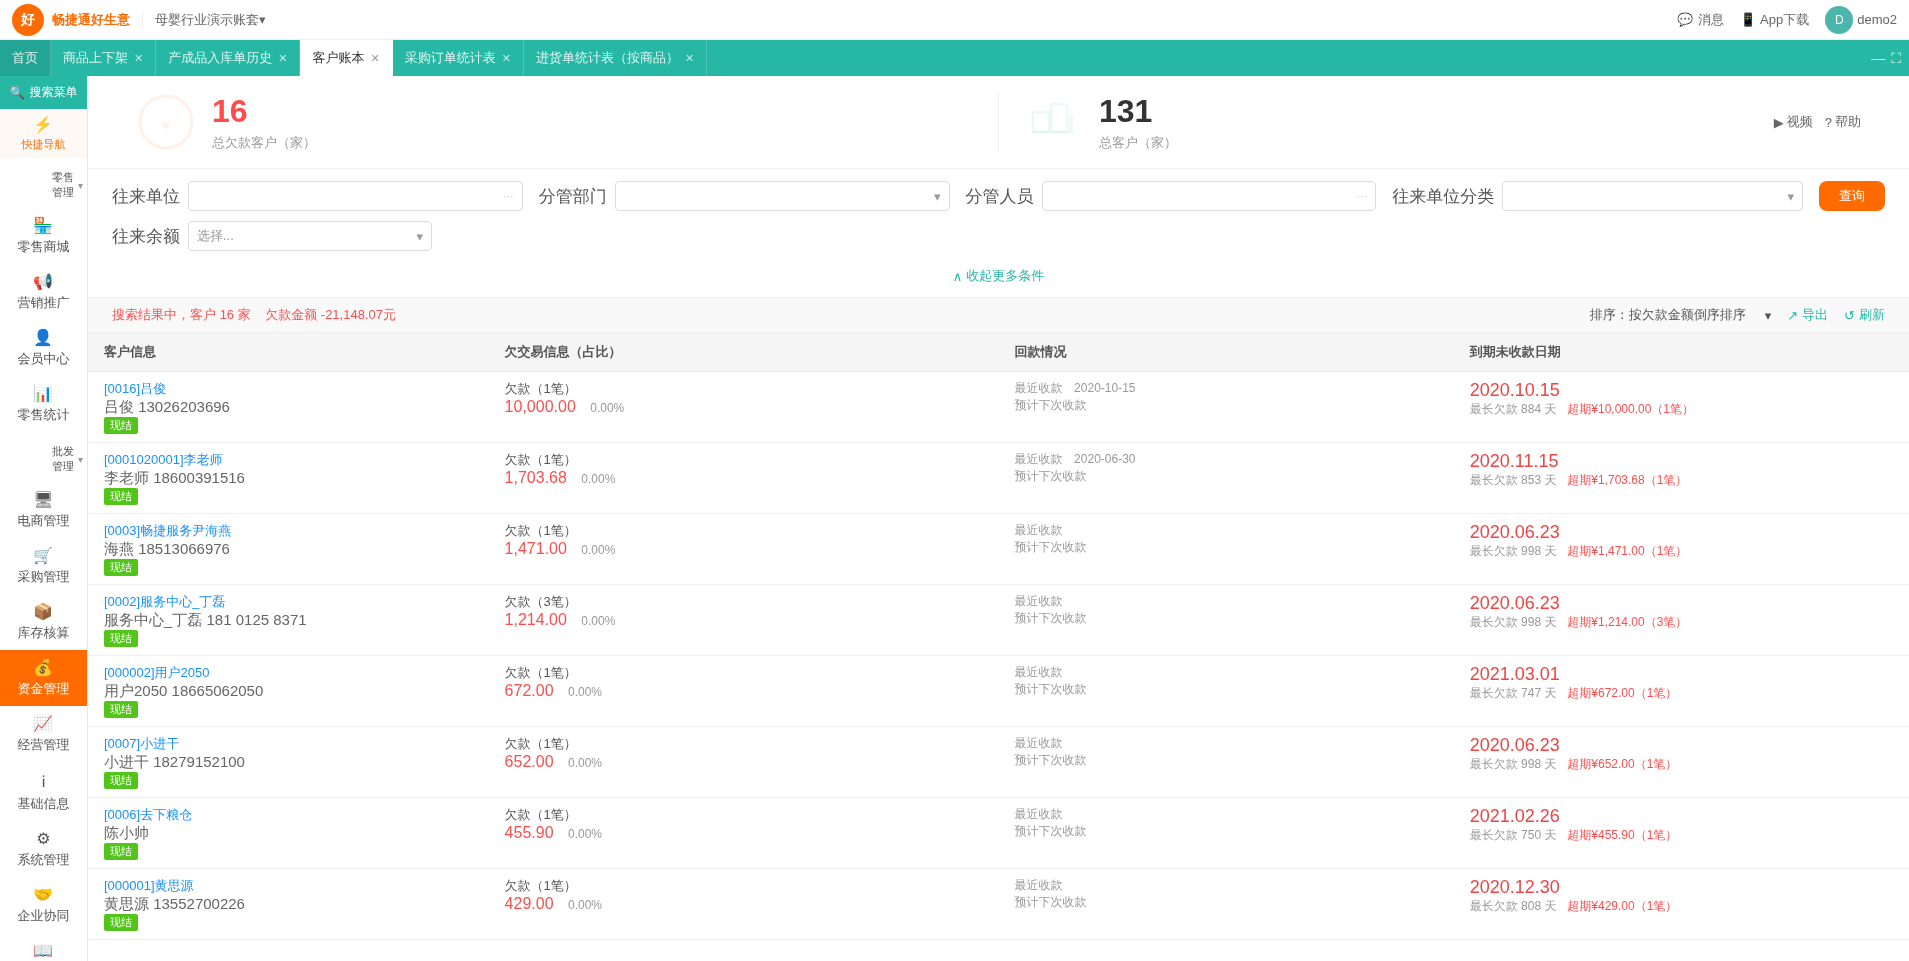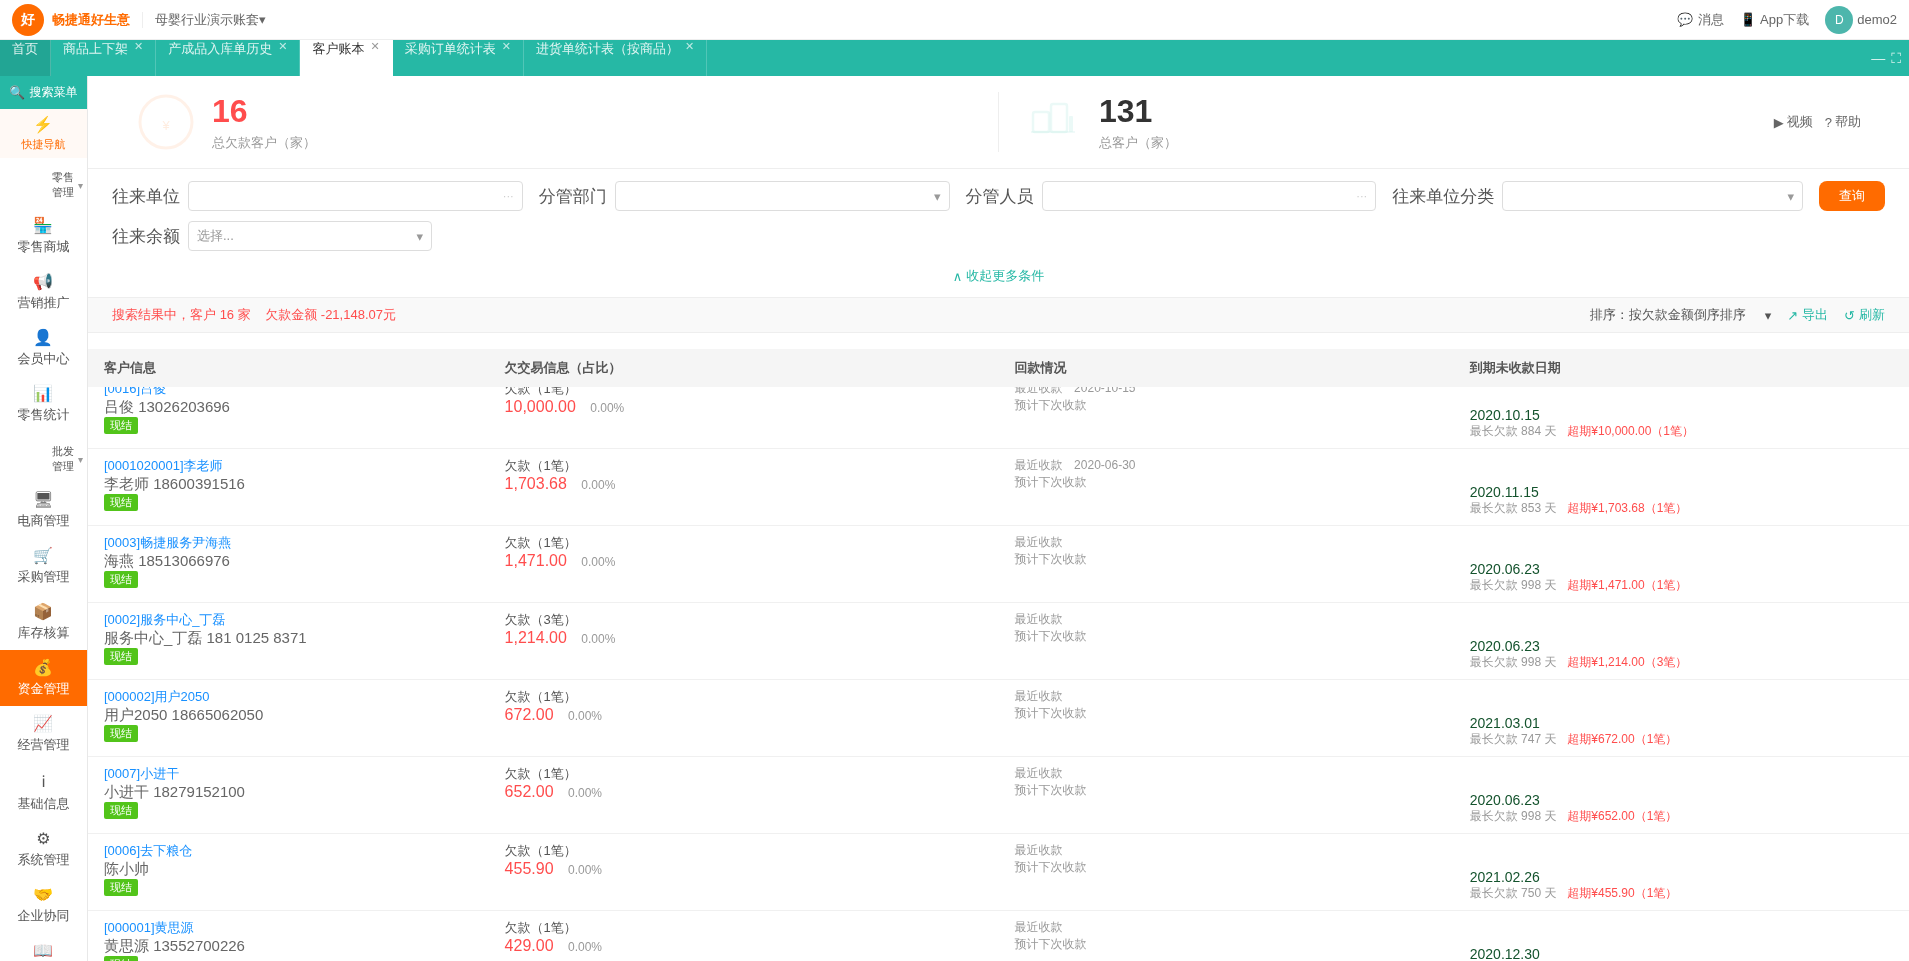--- a/index.html
+++ b/index.html
@@ -28,21 +28,21 @@
     .tab-bar {
       background: #26B8A5;
       height: 36px;
       display: flex;
       align-items: stretch;
       flex-shrink: 0;
       overflow: hidden;
     }
     .tab-item {
       display: flex;
-      align-items: flex-start;
+      align-items: center;
       padding: 0 12px;
       color: rgba(255,255,255,0.85);
       cursor: pointer;
       font-size: 13px;
       gap: 6px;
       white-space: nowrap;
       border-right: 1px solid rgba(255,255,255,0.2);
     }
     .tab-item.home { background: rgba(0,0,0,0.1); }
     .tab-item.active { background: #fff; color: #333; }
@@ -181,38 +181,38 @@
     .data-table { width: 100%; border-collapse: collapse; }
     .data-table th {
       background: #f5f5f5;
       padding: 10px 16px;
       text-align: left;
       font-weight: 600;
       color: #555;
       border-bottom: 1px solid #e8e8e8;
       font-size: 13px;
       position: sticky;
-      top: 16px;
+      top: 0;
       z-index: 1;
     }
     .data-table td {
       padding: 8px 16px;
       border-bottom: 1px solid #f0f0f0;
       vertical-align: top;
       font-size: 13px;
     }
     .customer-name { color: #1890ff; cursor: pointer; font-weight: 500; }
     .customer-phone { color: #666; font-size: 15px; }
     .tag-green { background: #52c41a; color: #fff; font-size: 11px; padding: 1px 6px; border-radius: 2px; display: inline-block; }
     .debt-count { color: #555; font-size: 13px; }
     .debt-amount { color: #ff4d4d; font-size: 16px; font-weight: 500; }
     .debt-pct { color: #999; font-size: 12px; }
     .recovery-date { color: #999; font-size: 12px; }
     .recovery-next { color: #999; font-size: 12px; }
-    .overdue-date { color: #14532d; font-size: 14px; margin-top: 27px; }
+    .overdue-date { color: #ef4444; font-size: 18px; }
     .overdue-link { color: #ff4d4d; cursor: pointer; font-size: 12px; }
     .overdue-days { color: #999; font-size: 12px; }
     .col-customer { width: 22%; }
     .col-debt { width: 28%; }
     .col-recovery { width: 25%; }
     .col-overdue { width: 25%; }
 
     
     ::-webkit-scrollbar { width: 6px; height: 6px; }
     ::-webkit-scrollbar-track { background: #f1f1f1; }

